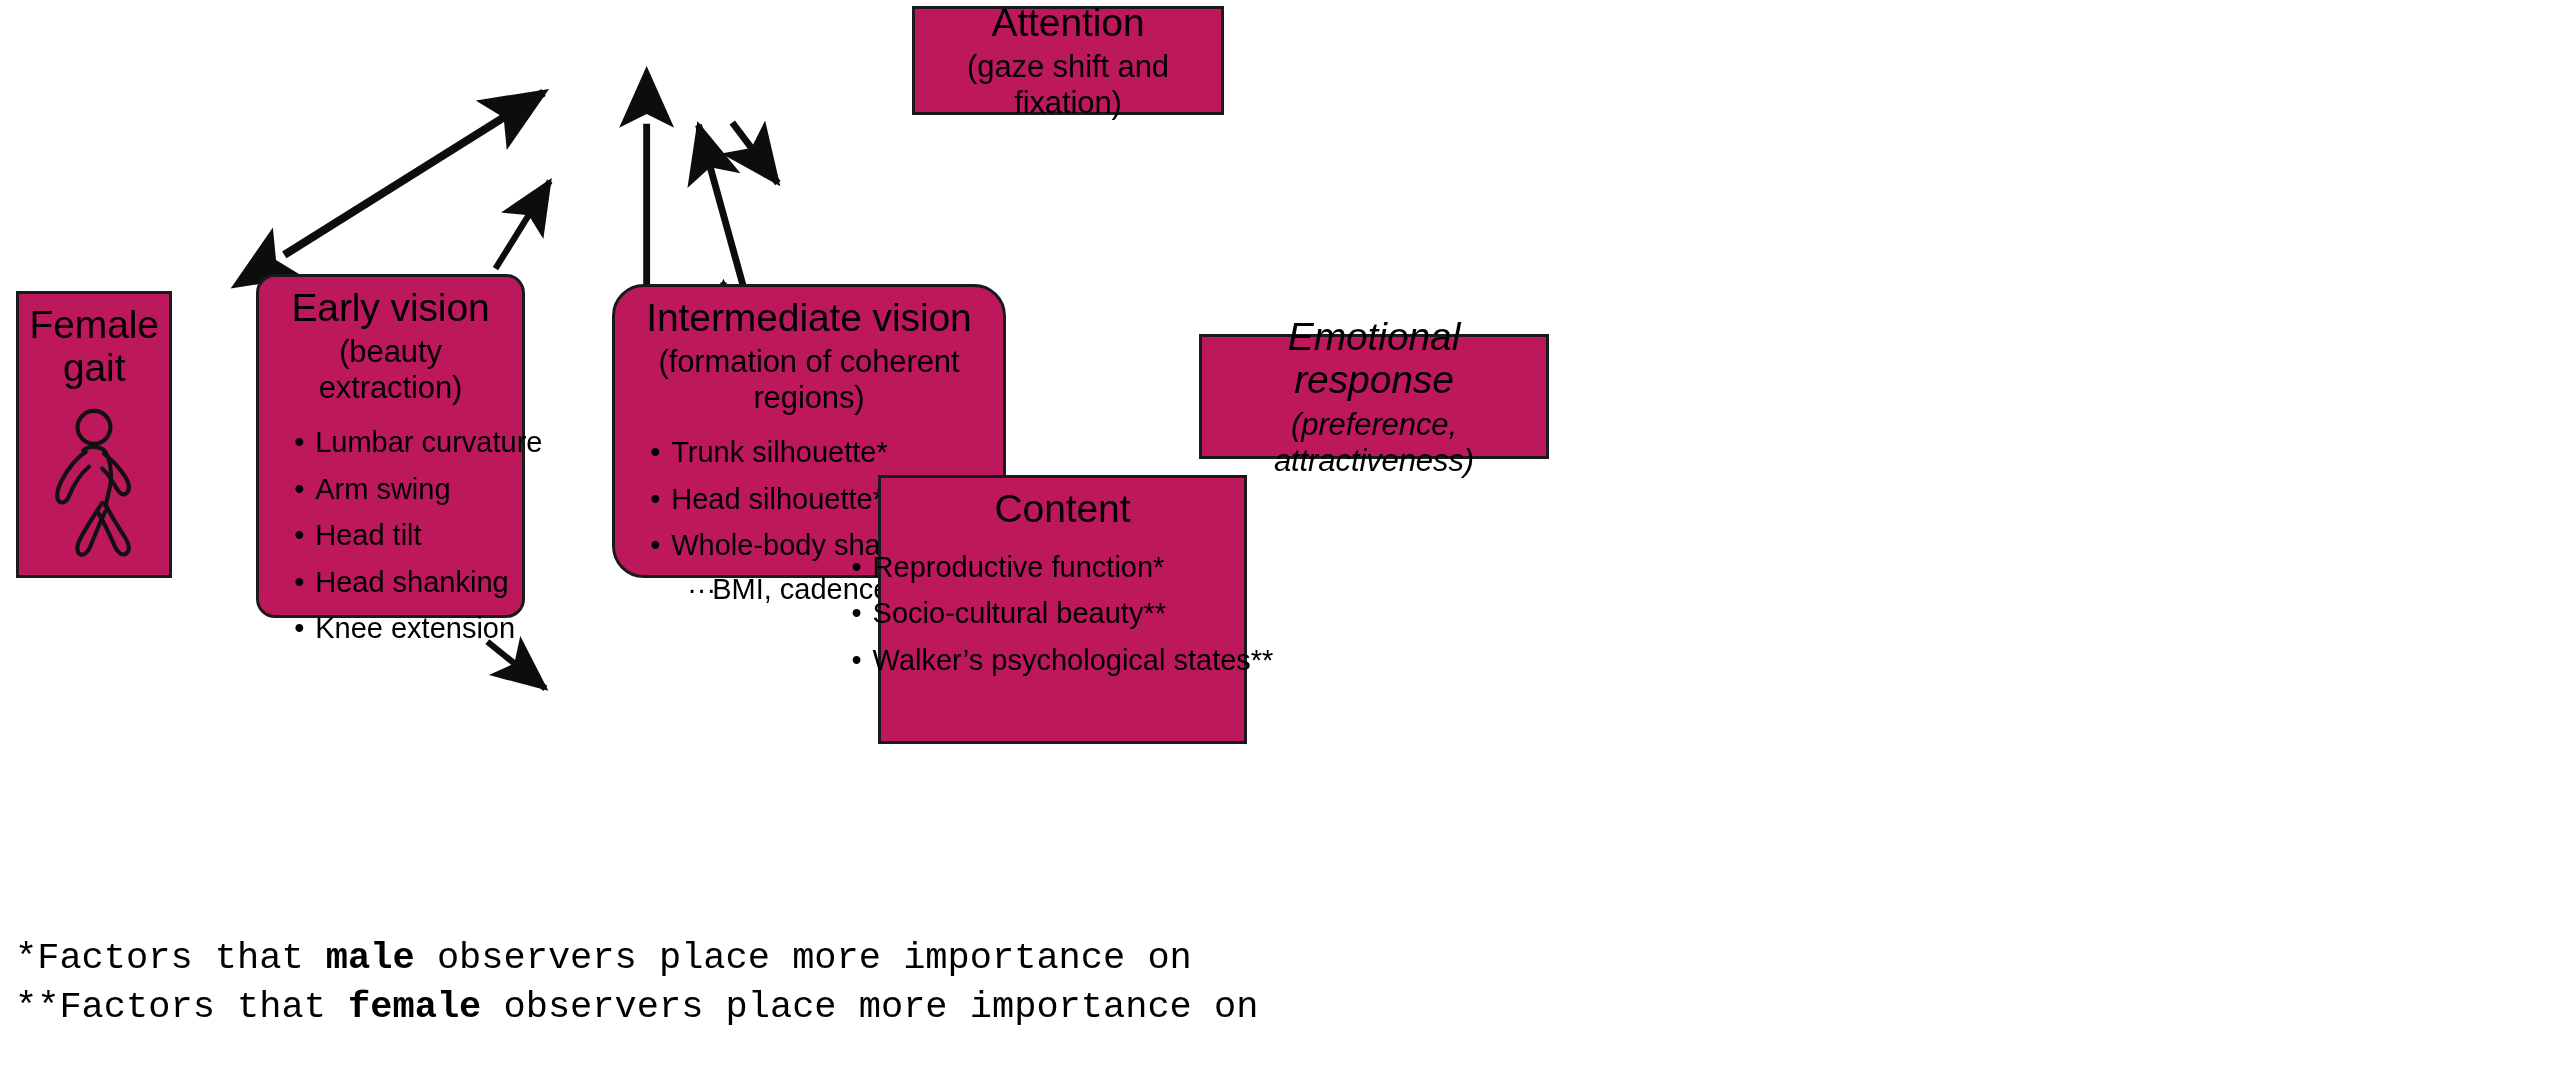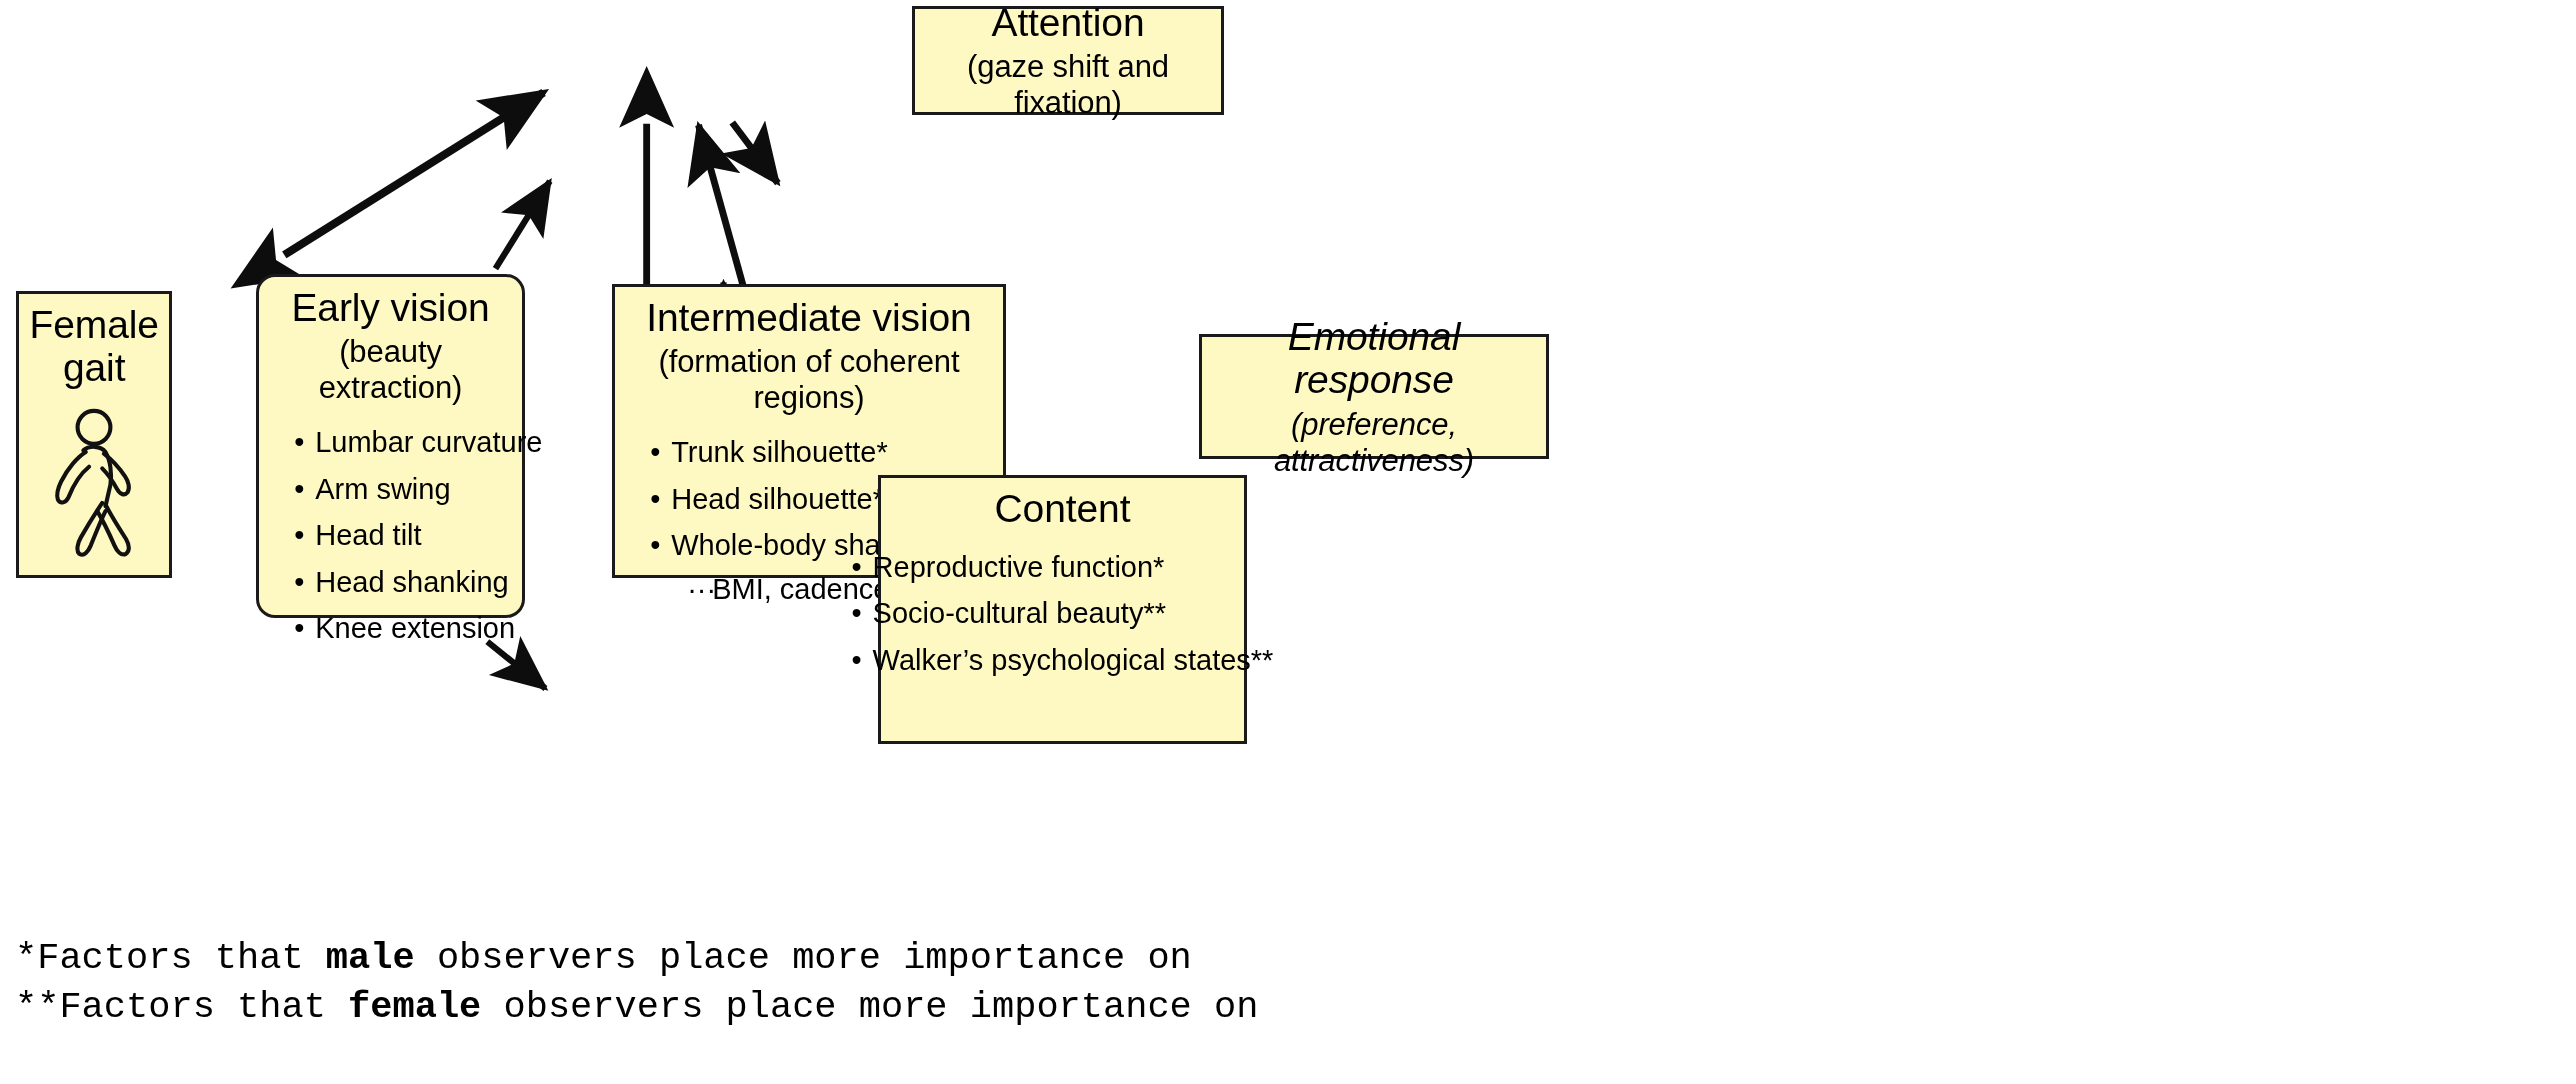--- a/index.html
+++ b/index.html
@@ -23,21 +23,21 @@
     left: 0;
     top: 0;
     width: 2576px;
     height: 1084px;
     pointer-events: none;
   }
   .node {
     position: absolute;
     box-sizing: border-box;
     border: 3.1px solid #1a1a1a;
-    background: #fef9c3;
+    background: #be185d;
     display: flex;
     flex-direction: column;
     align-items: center;
     padding: 8.7px 6.2px;
   }
   .node-title {
     font-size: 39px;
     line-height: 1.12;
     text-align: center;
     white-space: pre-line;
@@ -85,21 +85,21 @@
     align-items: baseline;
   }
   .sub-dots {
     display: inline-block;
     width: 25px;
     flex: 0 0 25px;
   }
   
   #node-female-gait   { left: 16.2px;   top: 291px;  width: 156px;  height: 287px; justify-content: flex-start; }
   #node-early-vision  { left: 256px;  top: 274px;  width: 269px;  height: 344px; border-radius: 19px; }
-  #node-intermediate  { left: 612px;  top: 284px;  width: 394px;  height: 294px; }
+  #node-intermediate  { left: 612px;  top: 284px;  width: 394px;  height: 294px; border-radius: 32px; }
   #node-attention     { left: 912px; top: 6.2px;   width: 312px;  height: 109px; justify-content: center; }
   #node-decision      { left: 1290px; top: 150px;  width: 325px;  height: 125px; justify-content: center; }
   #node-emotional     { left: 1199px; top: 334px;  width: 350px;  height: 125px; justify-content: center; font-style: italic; }
   #node-content       { left: 878px; top: 475px;  width: 369px;  height: 269px; }
 
   .walker-figure {
     margin-top: 16.2px;
     width: 100px;
     height: 156px;
   }

